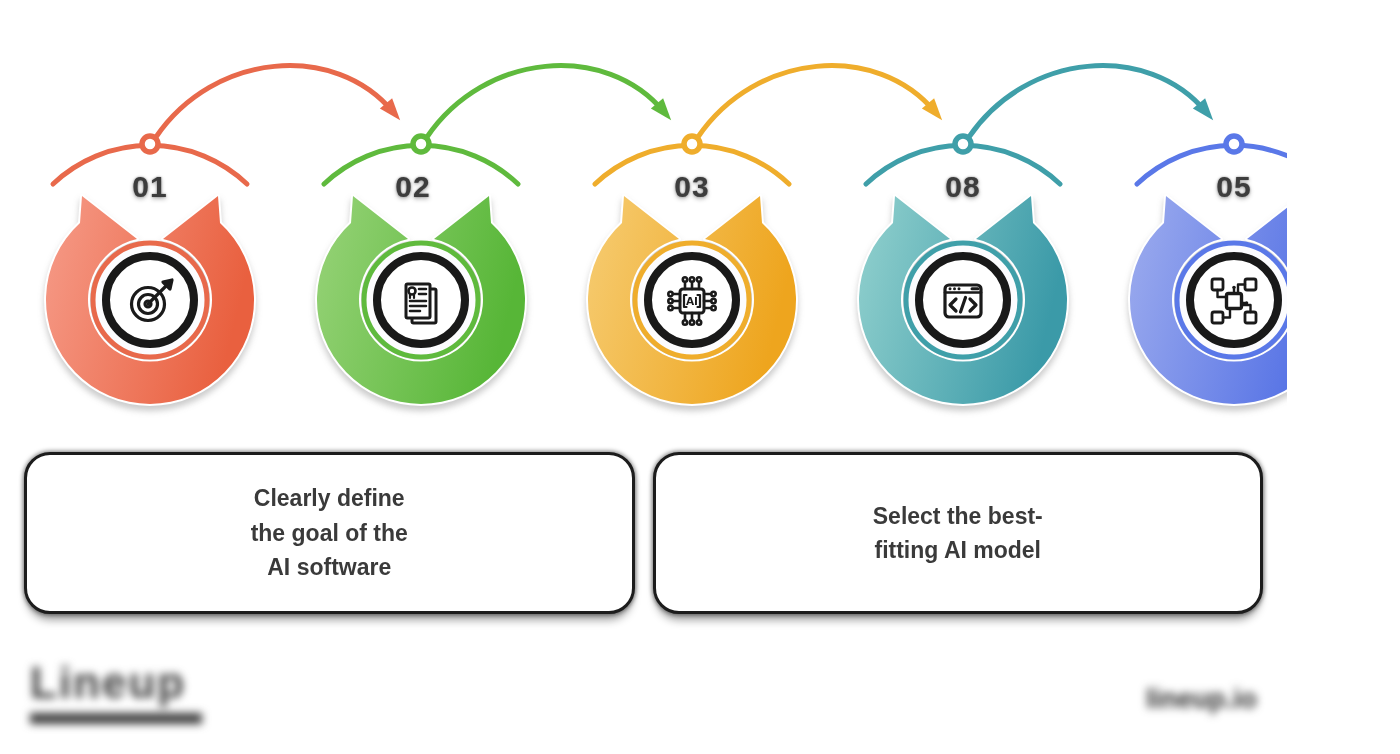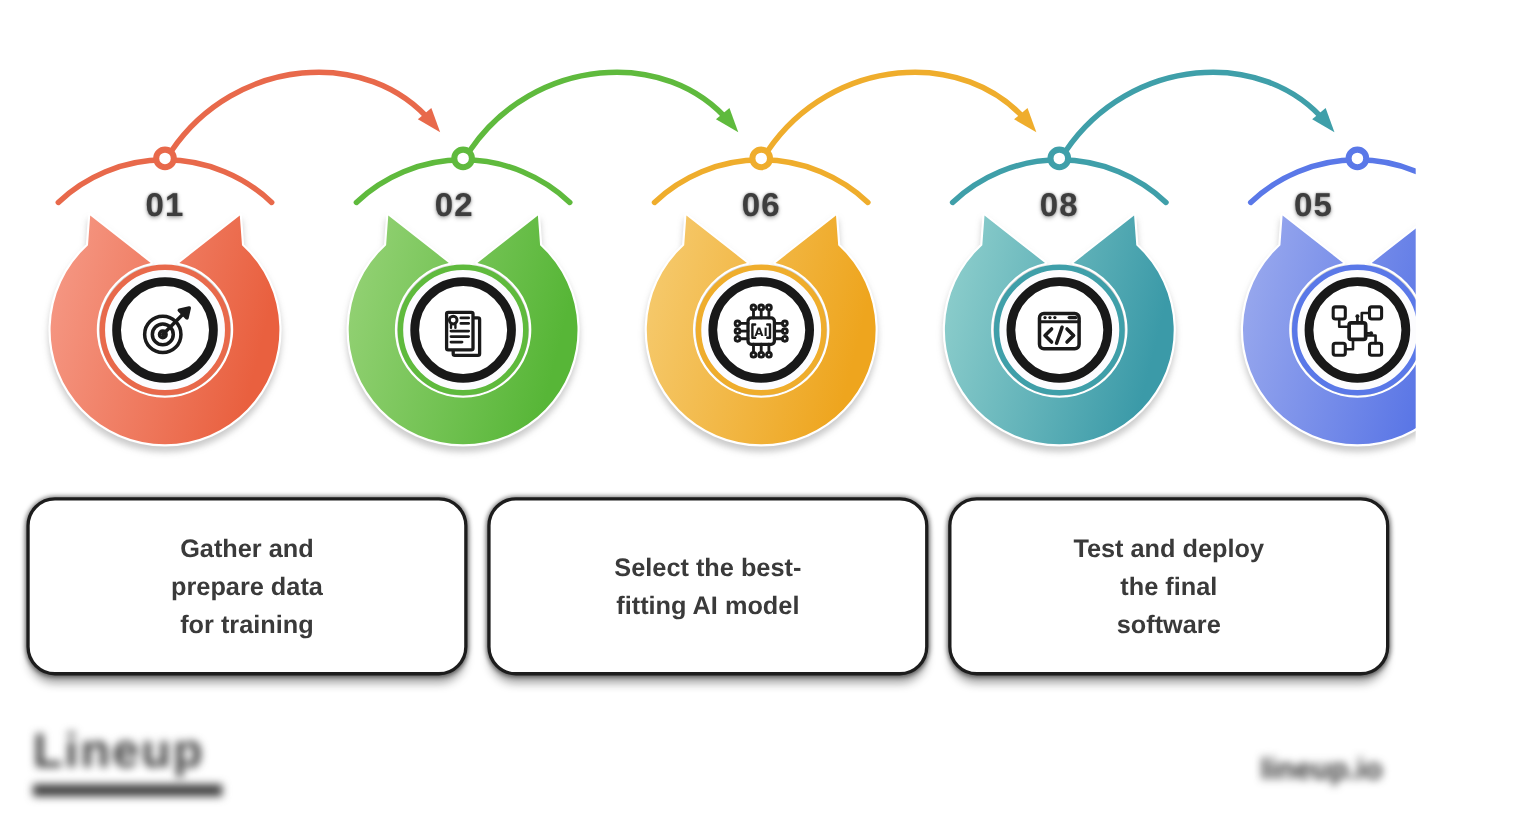--- a/index.html
+++ b/index.html
@@ -74,23 +74,23 @@
 
     <circle cx="150" cy="144" r="8" stroke-width="5.5" fill="#ffffff" stroke="#E8694B"></circle>
     <circle cx="421" cy="144" r="8" stroke-width="5.5" fill="#ffffff" stroke="#5FBA3D"></circle>
     <circle cx="692" cy="144" r="8" stroke-width="5.5" fill="#ffffff" stroke="#EFAD2C"></circle>
     <circle cx="963" cy="144" r="8" stroke-width="5.5" fill="#ffffff" stroke="#3F9FA9"></circle>
     <circle cx="1234" cy="144" r="8" stroke-width="5.5" fill="#ffffff" stroke="#5A78E8"></circle>
   </svg>
 
   <div class="step-number" style="left:100px">01</div>
   <div class="step-number" style="left:363px">02</div>
-  <div class="step-number" style="left:642px">06</div>
+  <div class="step-number" style="left:642px">03</div>
   <div class="step-number" style="left:913px">08</div>
-  <div class="step-number" style="left:1144px">05</div>
+  <div class="step-number" style="left:1184px">05</div>
 
   <svg class="node-svg" style="left:30px" width="240" height="240">
     <defs>
         <linearGradient id="grad-s0" x1="0" y1="0" x2="1" y2="0.25">
       <stop offset="0" stop-color="#F69B88"></stop>
       <stop offset="1" stop-color="#E9603F"></stop>
     </linearGradient>
       </defs>
     <path d="M52,16 L50,43 A104 104 0 1 0 190,43 L188,16 L133,59 A62 62 0 1 1 107,59 Z" fill="url(#grad-s0)" stroke="#ffffff" stroke-width="4" stroke-linejoin="round" paint-order="stroke"></path>
     <circle cx="120" cy="120" r="57" fill="#fcfcfe" stroke-width="5" stroke="#E8694B"></circle>
@@ -202,33 +202,28 @@
       <rect x="-7.5" y="-7.5" width="15" height="15" rx="2" stroke-width="3.4"></rect>
       <rect x="-22" y="-22" width="11" height="11" rx="2" stroke-width="2.8"></rect>
       <rect x="11" y="-22" width="11" height="11" rx="2" stroke-width="2.8"></rect>
       <rect x="-22" y="11" width="11" height="11" rx="2" stroke-width="2.8"></rect>
       <rect x="11" y="11" width="11" height="11" rx="2" stroke-width="2.8"></rect>
     </g>
   </svg>
 
   <div class="cards-row">
     <div class="step-card">
-      <div class="step-card-label">Gather and
-prepare data
-for training</div>
+      <div class="step-card-label">Clearly define
+the goal of the
+AI software</div>
     </div>
     <div class="step-card">
       <div class="step-card-label">Select the best-
 fitting AI model</div>
     </div>
-    <div class="step-card">
-      <div class="step-card-label">Test and deploy
-the final
-software</div>
-    </div>
   </div>
 
   <div class="brand-logo">
     <div class="word">Lineup</div>
     <div class="bar"></div>
   </div>
   <div class="site-text">lineup.io</div>
 
 </div>
 

